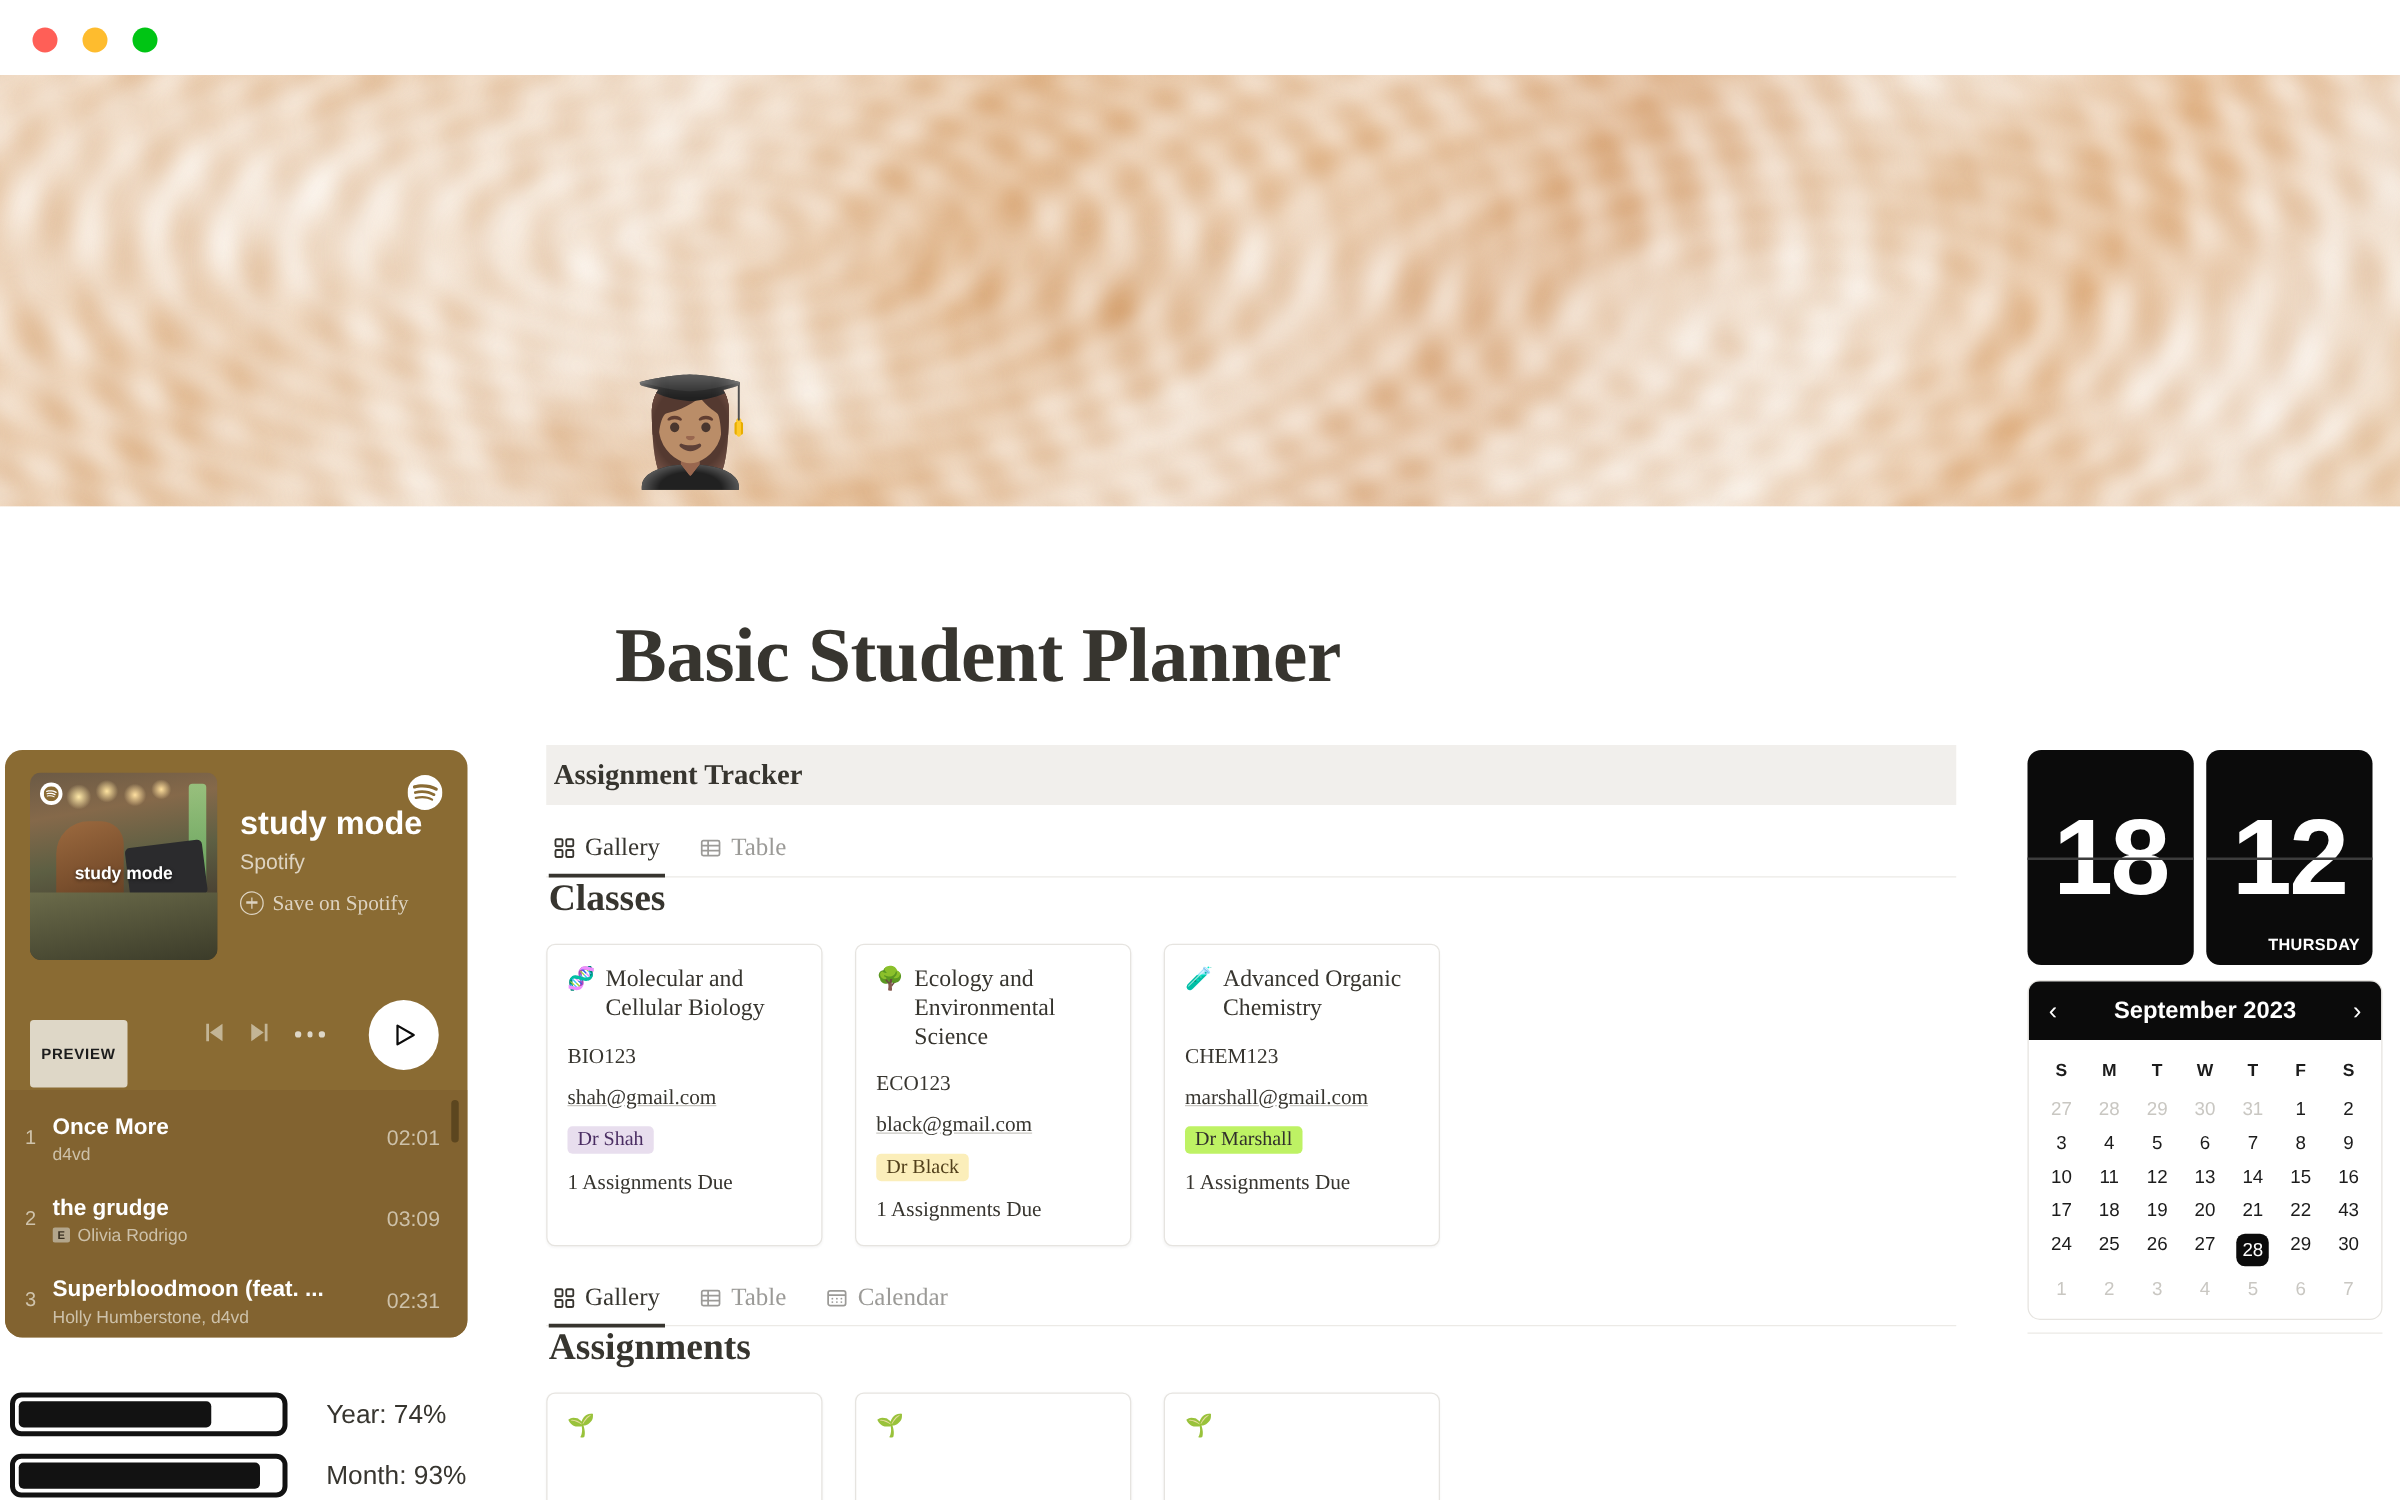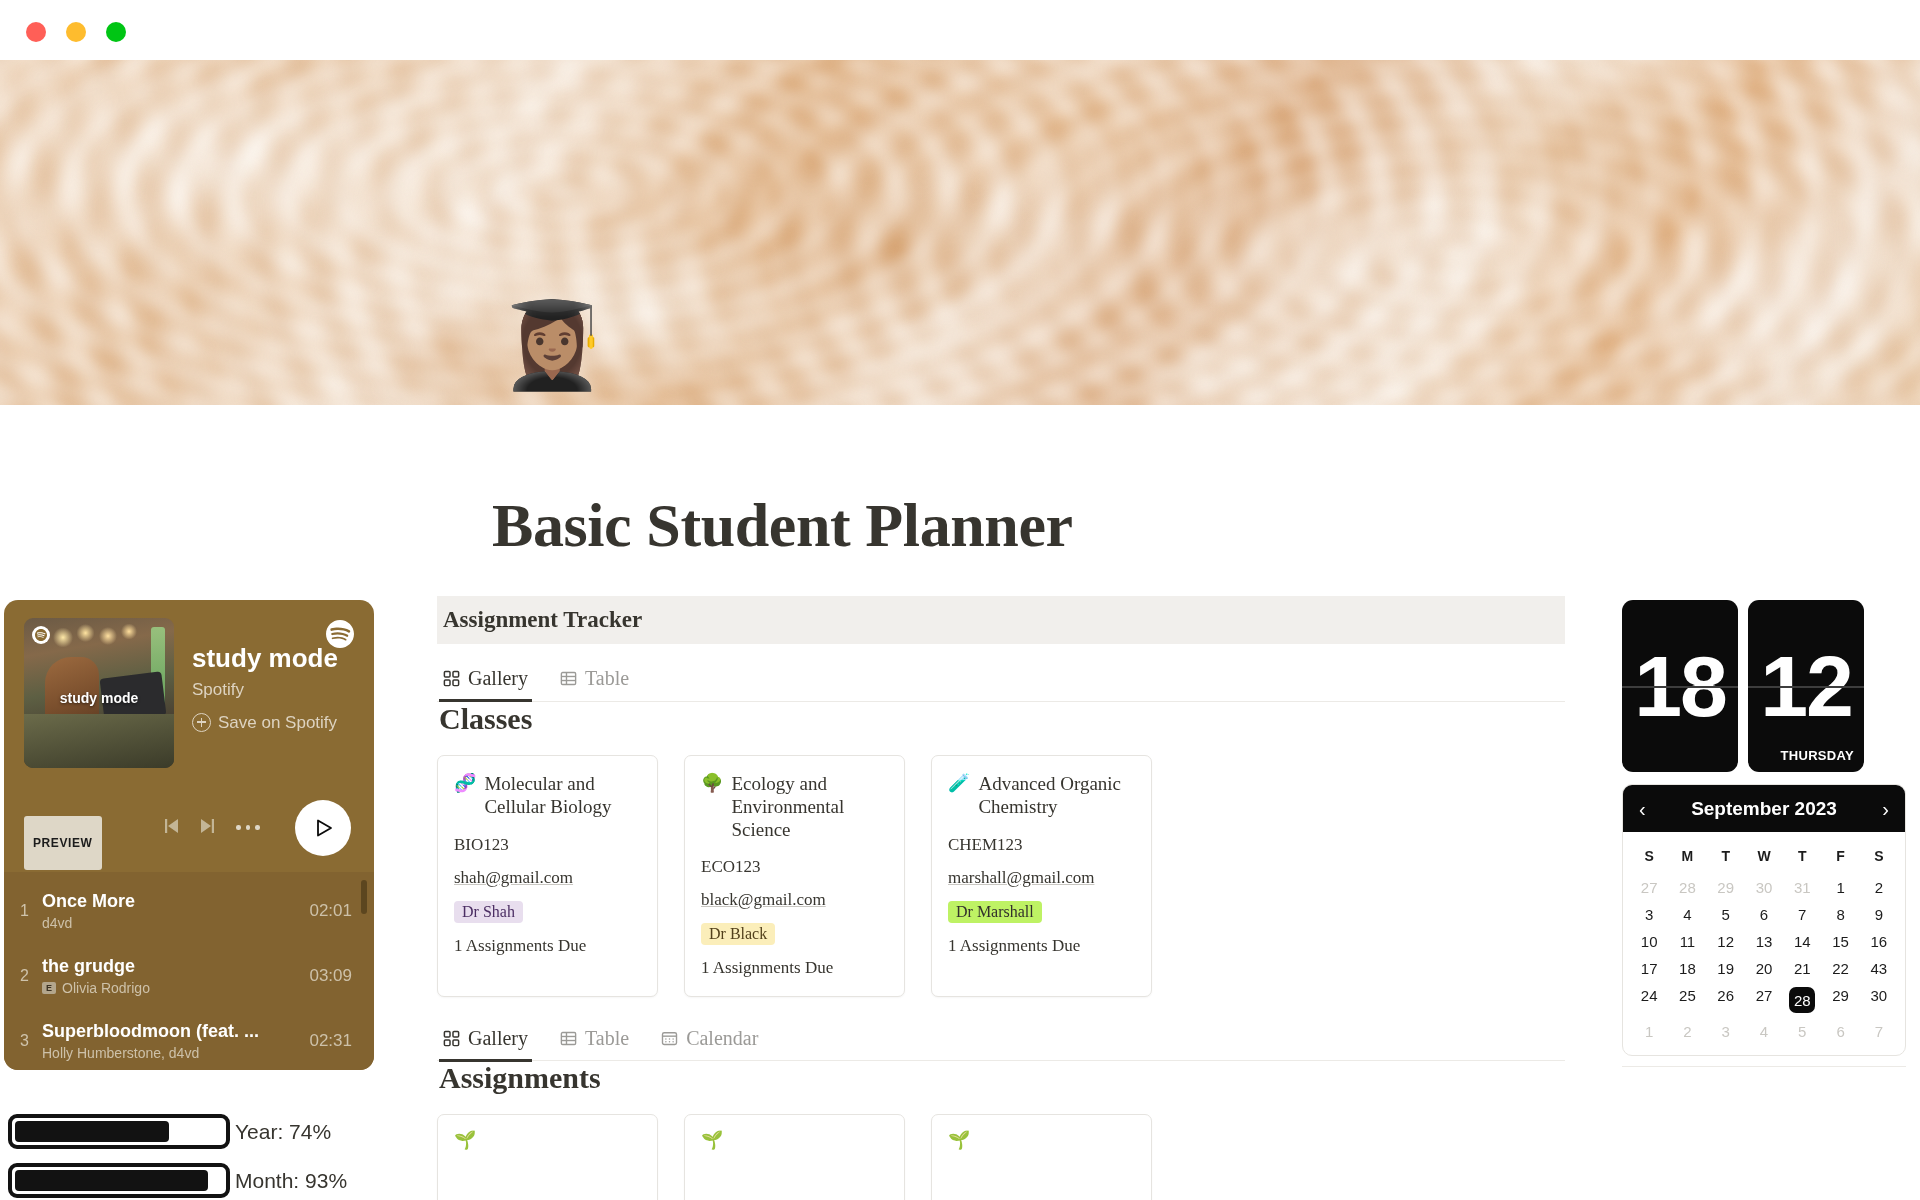--- a/index.html
+++ b/index.html
@@ -189,21 +189,21 @@
     position: absolute; left: 8px; top: 8px; width: 18px; height: 18px;
     border-radius: 50%; background: #fff;
     display: flex; align-items: center; justify-content: center;
   }
   .sp-logo { position: absolute; right: 20px; top: 20px; width: 28px; height: 28px; }
   .sp-meta { position: absolute; left: 188px; top: 44px; width: 168px; }
   .sp-name { color: #fff; font-size: 26px; font-weight: 700; line-height: 1.1; }
   .sp-owner { color: #ddd3c1; font-size: 17px; margin-top: 7px; }
   .sp-save {
     color: #ddd3c1; font-size: 17px; margin-top: 13px;
-    display: flex; gap: 7px;
+    display: flex; gap: 7px; font-family: Liberation Serif, serif;
   }
   .sp-save .plus {
     width: 19px; height: 19px; border: 1.6px solid #ddd3c1; border-radius: 50%;
     position: relative; flex: none;
   }
   .sp-save .plus::before, .sp-save .plus::after {
     content: ""; position: absolute; background: #ddd3c1;
   }
   .sp-save .plus::before { left: 4px; top: 7.7px; width: 9px; height: 1.6px; }
   .sp-save .plus::after { top: 4px; left: 7.7px; height: 9px; width: 1.6px; }
@@ -245,33 +245,33 @@
     padding: 1px 4px; border-radius: 2px; flex: none;
   }
   .sp-ttime { color: #cdc1a9; font-size: 17px; flex: none; margin-left: 8px; }
   .sp-scroll {
     position: absolute; right: 7px; top: 8px; width: 6px; height: 34px;
     border-radius: 3px; background: #5c461f;
   }
 
   
   .progress-stack { position: absolute; left: 8px; top: 1114px; width: 380px; }
-  .prog-row { display: flex; align-items: center; gap: 5px; margin-bottom: 14px; }
+  .prog-row { display: flex; align-items: center; gap: 31px; margin-bottom: 14px; }
   .prog-outer {
     width: 222px; height: 35px; border: 4px solid #121212; border-radius: 9px;
     padding: 3px; background: #fff; flex: none;
   }
   .prog-inner { height: 100%; background: #121212; border-radius: 4px; }
   .prog-label { font-size: 21px; color: #37352f; white-space: nowrap; }
 
   
   .right-col { position: absolute; left: 1622px; top: 600px; width: 284px; }
   .flip-clock { display: flex; gap: 10px; }
   .flip {
-    position: relative; width: 116px; height: 172px;
+    position: relative; width: 133px; height: 172px;
     background: #0b0b0b; border-radius: 11px;
     display: flex; align-items: center; justify-content: center;
   }
   .flip .digits {
     color: #fff; font-size: 86px; font-weight: 700; line-height: 1;
     letter-spacing: -2px; font-family: "Liberation Sans", sans-serif;
   }
   .flip::after {
     content: ""; position: absolute; left: 0; right: 0; top: 50%;
     height: 2px; background: #3d3d3d;

